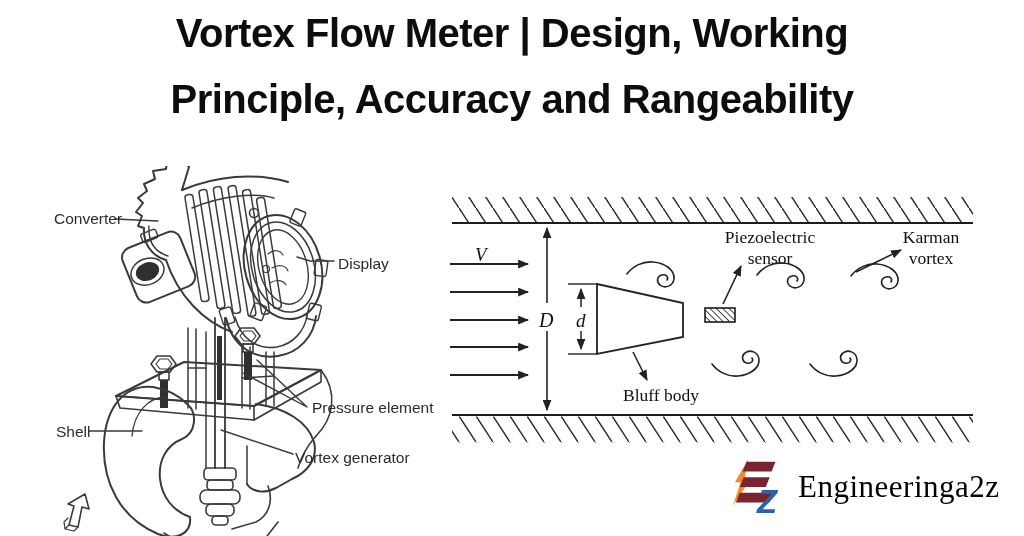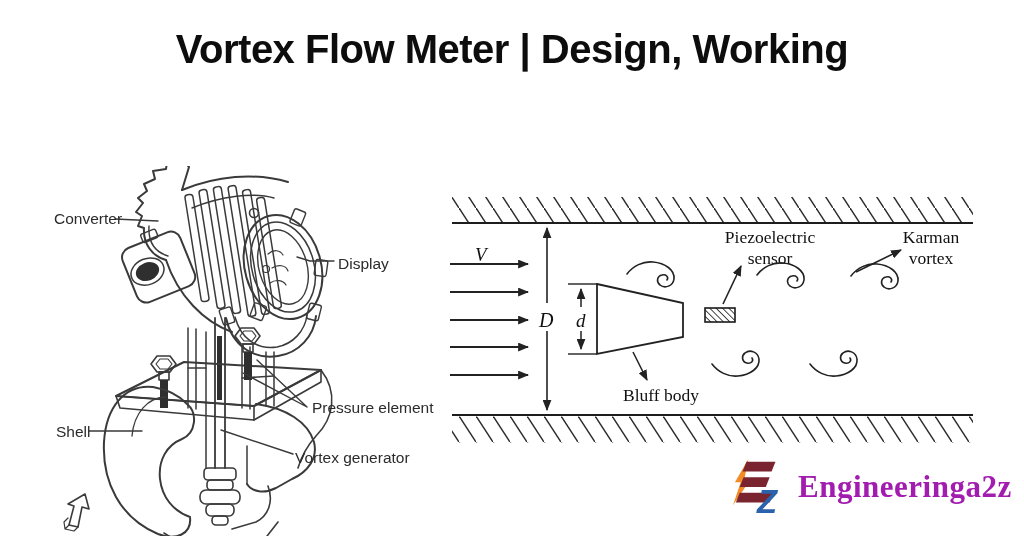--- a/index.html
+++ b/index.html
@@ -2,43 +2,44 @@
 <html><head>
 <meta charset="utf-8">
 <style>
   html,body{margin:0;padding:0;background:#e9e9e9;}
   .canvas{
     position:relative;width:1024px;height:536px;background:#ffffff;
     overflow:hidden;font-family:"Liberation Sans","DejaVu Sans",sans-serif;
   }
   .title{
     position:absolute;top:0;left:0;right:0;text-align:center;
-    padding-top:16px;color:#0d0d0d;font-weight:700;font-size:40px;
+    color:#0d0d0d;font-weight:700;font-size:40px;
     line-height:66px;letter-spacing:-0.5px;
   }
   .title .tline{display:block;}
   svg text{font-family:"Liberation Sans","DejaVu Sans",sans-serif;}
   svg text.serif{font-family:"Liberation Serif","DejaVu Serif",serif;}
   .fig-left{position:absolute;left:0;top:150px;width:420px;height:386px;}
   .fig-right{position:absolute;left:440px;top:180px;width:560px;height:272px;}
   .logo{
     position:absolute;left:731px;top:458px;display:flex;align-items:center;gap:9px;
   }
   .logo .wordmark{
-    font-family:"Liberation Serif","DejaVu Serif",serif;font-weight:700;
-    font-size:31px;color:#a21caf;letter-spacing:0.5px;line-height:1;
+    font-family:"Liberation Serif","DejaVu Serif",serif;font-weight:400;
+    font-size:31px;color:#000000;letter-spacing:0.5px;line-height:1;
   }
 </style>
 </head>
 <body>
 
 <div class="canvas">
 
   <div class="title">
     <span class="tline">Vortex Flow Meter | Design, Working</span>
+    <span class="tline">Principle, Accuracy and Rangeability</span>
   </div>
 
   <figure class="fig-left" style="margin:16px">
   <svg width="420" height="386" viewBox="0 150 420 386">
     <g stroke="#3a3a3a" fill="none" stroke-width="2" stroke-linejoin="round" stroke-linecap="round">
 
       <g>
         <path d="M166,174 C200,160 238,156 272,166"></path>
         <path d="M150,244 C162,280 188,306 216,316"></path>
 

